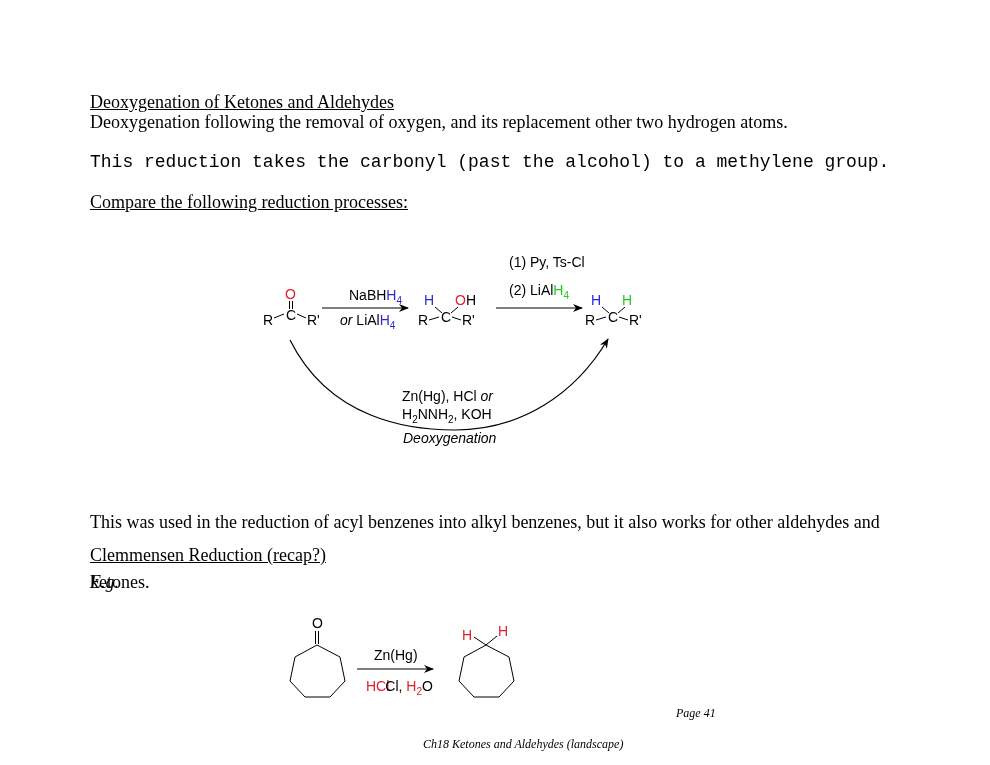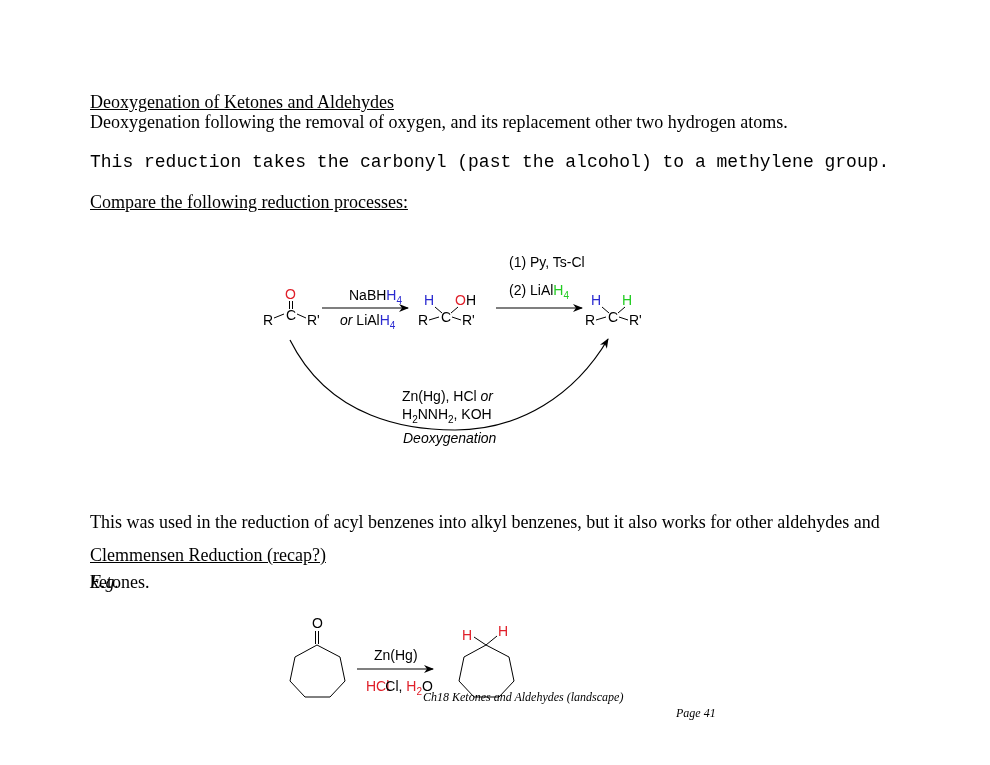--- a/index.html
+++ b/index.html
@@ -93,14 +93,14 @@
     <line x1="486" y1="645" x2="497" y2="636" stroke="#000" stroke-width="1"></line>
     <polygon points="486,645 509,657 514,681 499,697 474,697 459,681 464,657" fill="none" stroke="#000" stroke-width="1"></polygon>
   </g>
 </svg>
 
 <div class="txt u" style="left:90px;top:512px;margin-top:33px;">Clemmensen Reduction (recap?)</div>
 <div class="txt" style="left:90px;top:512px;">This was used in the reduction of acyl benzenes into alkyl benzenes, but it also works for other aldehydes and</div>
 <div class="txt" style="left:90px;top:532px;margin-top:40px;">ketones.</div>
 <div class="txt" style="left:90px;top:572px;font-style:italic;">E.g.</div>
 
-<div class="footer" style="left:423px;top:690px;font-style:italic;">Ch18 Ketones and Aldehydes (landscape)</div>
+<div class="footer" style="left:423px;top:737px;font-style:italic;">Ch18 Ketones and Aldehydes (landscape)</div>
 <div class="footer" style="left:676px;top:706px;text-align:center;">Page 41</div>
 
 </body></html>

